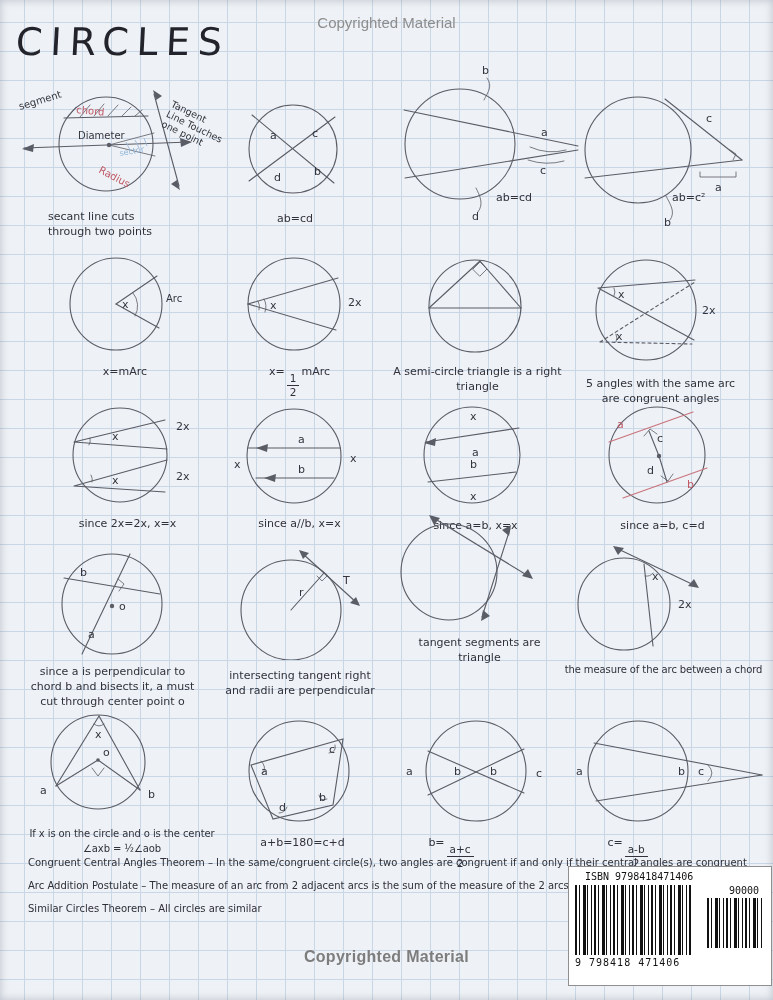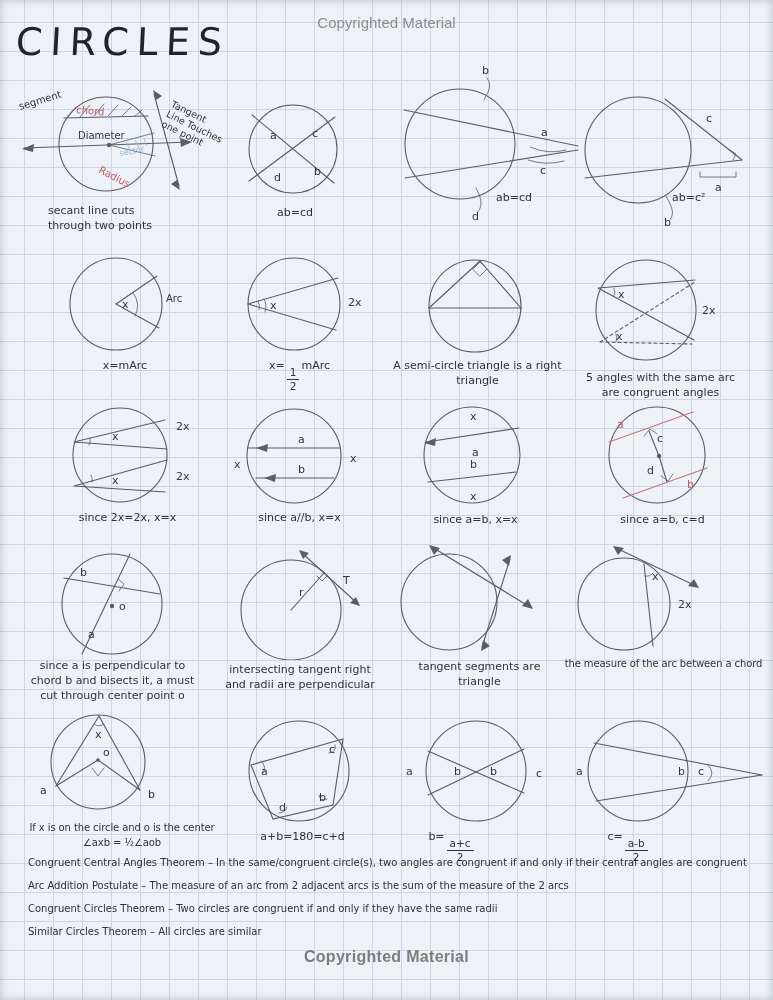--- a/index.html
+++ b/index.html
@@ -7,21 +7,21 @@
     background-color:#eef1f5;
     background-image:linear-gradient(#c9d6e6 1px,transparent 1px),linear-gradient(90deg,#c9d6e6 1px,transparent 1px);
     background-size:29px 29px;background-position:-5px -7px;
     font-family:"DejaVu Sans",sans-serif;color:#34353f;
     box-shadow:inset 0 0 8px rgba(90,100,120,.35)}
   .copy{position:absolute;width:100%;text-align:center;font-family:"Liberation Sans",sans-serif;color:#8d8d8d}
   .copy.top{top:14px;font-size:15px}
   .copy.bottom{top:948px;font-size:16px;color:#7d7d7d;font-weight:bold;letter-spacing:.3px}
   .title{position:absolute;left:16px;top:20px;margin:0;font-size:38px;font-weight:500;letter-spacing:8px;color:#23242b;transform:skewX(-3deg)}
   figure.cell{position:absolute;margin:0;padding:0}
-  .cap{font-size:11px;line-height:15px;text-align:center;white-space:nowrap;color:#30313b;margin-top:2px}
+  .cap{font-size:11px;line-height:15px;text-align:center;white-space:nowrap;color:#30313b;margin-top:8px}
   .cap .ln{display:block}
   .cap.left{text-align:left;margin-left:34px}
   .cap.abs{position:absolute;margin:0}
   .cap.sm{font-size:10px;letter-spacing:-.1px}
   .cap.shiftA{transform:translateX(-30px)}
   .cap.shiftB{transform:translateX(-42px)}
   .frac{display:inline-flex;flex-direction:column;align-items:center;vertical-align:-7px;line-height:1.05;margin:0 2px;font-size:10.5px}
   .frac .fn{border-bottom:1px solid #31323c;padding:0 3px 1px}
   .frac .fd{padding-top:1px}
   .tnote{position:absolute;left:150px;top:24px;transform:rotate(26deg);font-size:9.5px;line-height:11px;white-space:nowrap;color:#31323b}
@@ -326,21 +326,21 @@
       </g>
       <text x="94" y="48">r</text>
       <text x="138" y="36">T</text>
     </svg>
     <figcaption class="cap">
       <span class="ln">intersecting tangent right</span>
       <span class="ln">and radii are perpendicular</span>
     </figcaption>
   </figure>
 
-  <figure class="cell" style="left:382px;top:545px;width:195px">
+  <figure class="cell" style="left:382px;top:515px;width:195px">
     <svg width="195" height="112" viewBox="0 0 195 112">
       <g>
         <circle class="s" cx="67" cy="57" r="48"></circle>
         <line class="s" x1="50" y1="2" x2="148" y2="62"></line>
         <path class="f" d="M47,0 L58,3 L52,10 Z"></path>
           <path class="f" d="M151,64 L140,61 L146,54 Z"></path>
         <line class="s" x1="100" y1="102" x2="128" y2="14"></line>
         <path class="f" d="M99,106 L101,95 L108,101 Z"></path>
           <path class="f" d="M129,10 L127,21 L120,15 Z"></path>
       </g>
@@ -445,20 +445,32 @@
       <span>c=</span><span class="frac">
           <span class="fn">a-b</span>
           <span class="fd">2</span>
         </span>
     </figcaption>
   </figure>
 
   <div class="theorems">
     <p>Congruent Central Angles Theorem – In the same/congruent circle(s), two angles are congruent if and only if their central angles are congruent</p>
     <p>Arc Addition Postulate – The measure of an arc from 2 adjacent arcs is the sum of the measure of the 2 arcs</p>
-    <p>Congruent Circles Theorem – Two circles are congruent if and only if they have the same radii</p>
     <p>Similar Circles Theorem – All circles are similar</p>
   </div>
 
+  <div class="isbn-box">
+    <div class="isbn-label">ISBN 9798418471406</div>
+    <div class="bars">
+      <div class="main-wrap">
+        <div class="bc main"></div>
+        <div class="digits">9 798418 471406</div>
+      </div>
+      <div class="side">
+        <div class="price">90000</div>
+        <div class="bc small"></div>
+      </div>
+    </div>
+  </div>
 
   <div class="copy bottom">Copyrighted Material</div>
 
 </div>
 
 </body></html>

